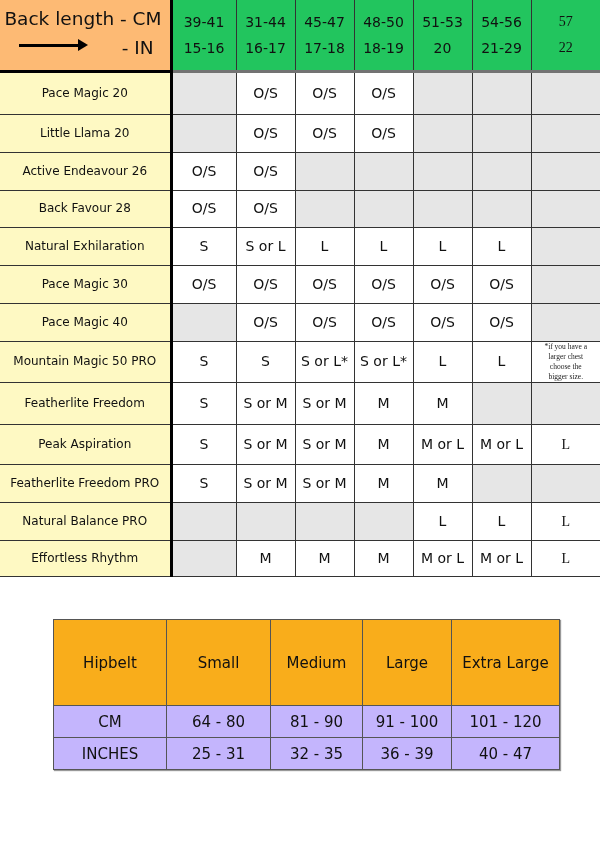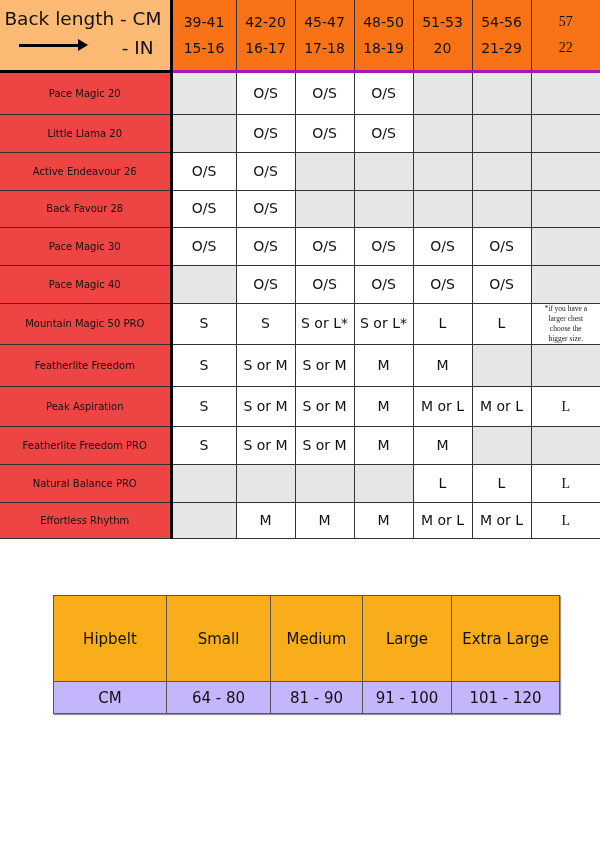--- a/index.html
+++ b/index.html
@@ -21,35 +21,35 @@
       border-top: 0; border-left: 0;
     }
     .corner .l1 { position: absolute; right: 8px; top: 10px; font-size: 18.5px; }
     .corner .l2 { position: absolute; right: 16px; top: 39px; font-size: 18.5px; }
     .corner .arrow { position: absolute; left: 19px; top: 44px; width: 63px; height: 3px; background: #000; }
     .corner .arrow:after {
       content: ""; position: absolute; right: -6px; top: -5px;
       border-left: 10px solid #000; border-top: 6.5px solid transparent; border-bottom: 6.5px solid transparent;
     }
     .grid .hdr {
-      background: #f97316; font-size: 14px; line-height: 26px;
-      border-bottom: 3px solid #a21caf; border-top: 0;
+      background: #22c55e; font-size: 14px; line-height: 26px;
+      border-bottom: 3px solid #737373; border-top: 0;
     }
     .grid .hdr:last-child { border-right: 0; }
     .grid .name {
-      background: #ef4444; border-right: 3px solid #000; border-left: 0;
-      font-size: 10px; line-height: 19px;
+      background: #fef9c3; border-right: 3px solid #000; border-left: 0;
+      font-size: 12px; line-height: 19px;
     }
     .grid .cell { background: #ffffff; }
     .grid .cell.empty { background: #e6e6e6; }
     .grid td:last-child { border-right: 0; font-family: Liberation Serif, serif; }
     .grid .note { font-size: 7.5px; line-height: 10px; color: #222; padding: 0 12px; }
 
     .hip {
-      position: absolute; left: 53px; top: 595px; width: 506px;
+      position: absolute; left: 53px; top: 619px; width: 506px;
       border-collapse: collapse; table-layout: fixed;
       box-shadow: 1px 1px 1px #999;
     }
     .hip td {
       border: 1px solid #555; text-align: center; vertical-align: middle;
       font-size: 15px; padding: 0;
     }
     .hip .h { background: #f9ad1b; height: 85px; }
     .hip .r { background: #c4b5fd; height: 31px; }
   </style>
@@ -72,21 +72,21 @@
       <td class="corner">
         <span class="l1">Back length - CM</span>
         <span class="arrow"></span>
         <span class="l2">- IN</span>
       </td>
     <td class="hdr">
           <div>39-41</div>
           <div>15-16</div>
         </td>
         <td class="hdr">
-          <div>42-20</div>
+          <div>31-44</div>
           <div>16-17</div>
         </td>
         <td class="hdr">
           <div>45-47</div>
           <div>17-18</div>
         </td>
         <td class="hdr">
           <div>48-50</div>
           <div>18-19</div>
         </td>
@@ -134,20 +134,30 @@
         <td class="cell empty"></td>
       </tr>
       <tr style="height: 37px;">
         <td class="name">Back Favour 28</td>
         <td class="cell">O/S</td>
         <td class="cell">O/S</td>
         <td class="cell empty"></td>
         <td class="cell empty"></td>
         <td class="cell empty"></td>
         <td class="cell empty"></td>
+        <td class="cell empty"></td>
+      </tr>
+      <tr style="height: 38px;">
+        <td class="name">Natural Exhilaration</td>
+        <td class="cell">S</td>
+        <td class="cell">S or L</td>
+        <td class="cell">L</td>
+        <td class="cell">L</td>
+        <td class="cell">L</td>
+        <td class="cell">L</td>
         <td class="cell empty"></td>
       </tr>
       <tr style="height: 38px;">
         <td class="name">Pace Magic 30</td>
         <td class="cell">O/S</td>
         <td class="cell">O/S</td>
         <td class="cell">O/S</td>
         <td class="cell">O/S</td>
         <td class="cell">O/S</td>
         <td class="cell">O/S</td>
@@ -242,14 +252,21 @@
         <td class="h">Large</td>
         <td class="h">Extra Large</td>
       </tr>
       <tr>
         <td class="r">CM</td>
         <td class="r">64 - 80</td>
         <td class="r">81 - 90</td>
         <td class="r">91 - 100</td>
         <td class="r">101 - 120</td>
       </tr>
+      <tr>
+        <td class="r">INCHES</td>
+        <td class="r">25 - 31</td>
+        <td class="r">32 - 35</td>
+        <td class="r">36 - 39</td>
+        <td class="r">40 - 47</td>
+      </tr>
     </tbody>
 </table>
 
 </body></html>

